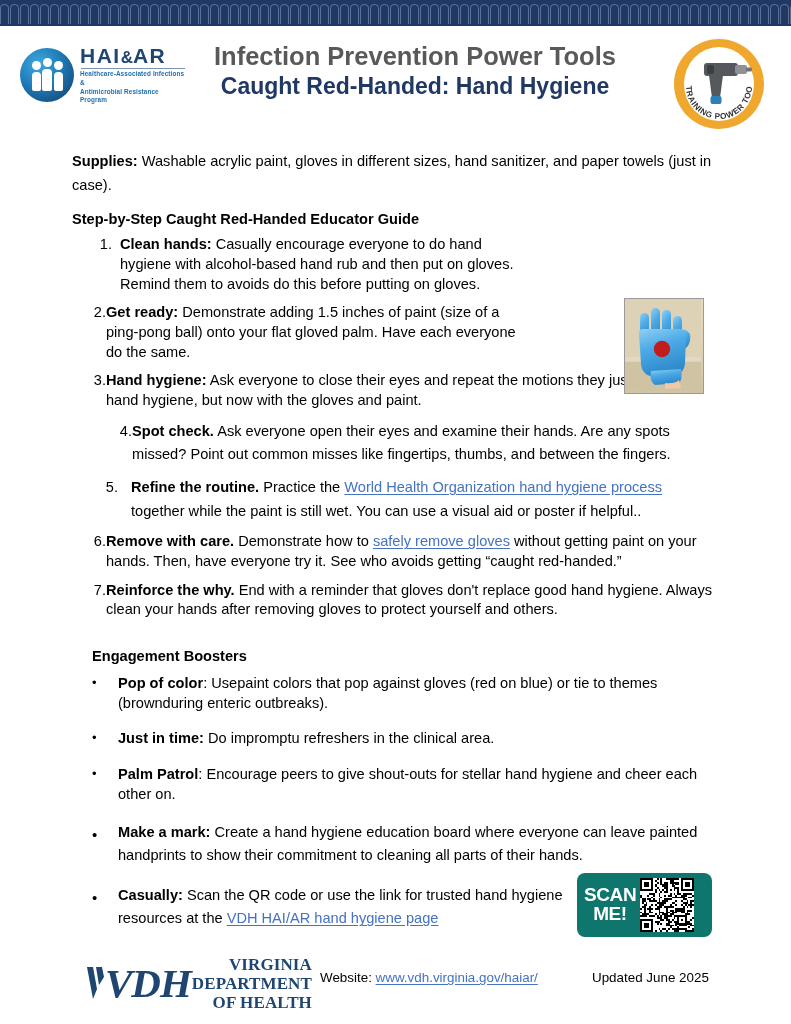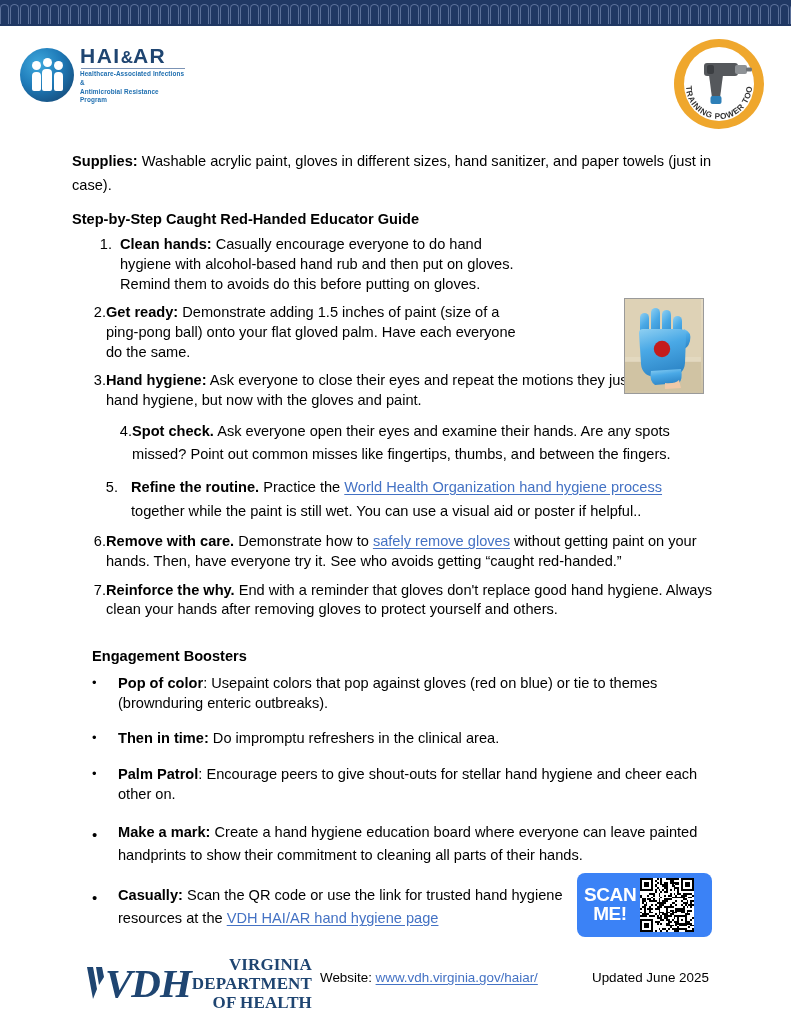--- a/index.html
+++ b/index.html
@@ -256,21 +256,21 @@
   .bullet .btxt { flex: 1 1 auto; }
   .bullet.tall { line-height: 1.62; }
   .bullet.tall .dot { line-height: 1.9; font-size: 15px; }
   .bullet.res .btxt { max-width: 470px; }
 
   
   .qr-box {
     position: absolute;
     left: 577px; top: 873px;
     width: 135px; height: 64px;
-    background: #3b82f6;
+    background: #0f766e;
     border-radius: 8px;
     display: flex;
     align-items: center;
     padding: 0 7px;
     box-sizing: border-box;
   }
   .qr-label {
     color: #ffffff;
     font-family: "Liberation Sans", sans-serif;
     font-weight: bold;
@@ -436,20 +436,24 @@
     <div class="hai-text">
       <div class="hai-title"><span>HAI</span><span class="amp">&amp;</span><span>AR</span></div>
       <div class="hai-rule"></div>
       <div class="hai-sub">
         <div>Healthcare-Associated Infections &amp;</div>
         <div>Antimicrobial Resistance Program</div>
       </div>
     </div>
   </div>
 
+  <div class="header-titles">
+    <div class="title-main">Infection Prevention Power Tools</div>
+    <div class="title-sub">Caught Red-Handed: Hand Hygiene</div>
+  </div>
 
   <div class="power-badge">
     <svg width="92" height="92" viewBox="0 0 92 92" xmlns="http://www.w3.org/2000/svg">
       <defs>
         <path id="badgeArc" d="M 13,48 A 33,33 0 0 0 79,48"></path>
       </defs>
       <ellipse cx="46" cy="46" rx="45" ry="45" fill="#EFA72D"></ellipse>
       <ellipse cx="46" cy="46" rx="35" ry="37" fill="#ffffff"></ellipse>
 
       <g>
@@ -546,21 +550,21 @@
 
   <div class="bullets">
 
     <div class="bullet">
       <div class="dot">•</div>
       <div class="btxt"><b>Pop of color</b><span>: Usepaint colors that pop against gloves (red on blue) or tie to themes (brownduring enteric outbreaks).</span></div>
     </div>
 
     <div class="bullet">
       <div class="dot">•</div>
-      <div class="btxt"><b>Then in time:</b><span> Do impromptu refreshers in the clinical area.</span></div>
+      <div class="btxt"><b>Just in time:</b><span> Do impromptu refreshers in the clinical area.</span></div>
     </div>
 
     <div class="bullet">
       <div class="dot">•</div>
       <div class="btxt"><b>Palm Patrol</b><span>: Encourage peers to give shout-outs for stellar hand hygiene and cheer each other on.</span></div>
     </div>
 
     <div class="bullet tall">
       <div class="dot">•</div>
       <div class="btxt"><b>Make a mark:</b><span> Create a hand hygiene education board where everyone can leave painted handprints to show their commitment to cleaning all parts of their hands.</span></div>

